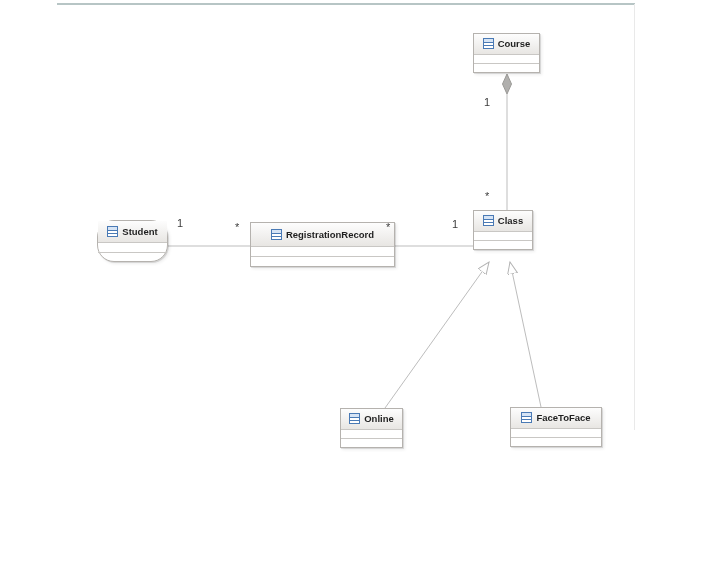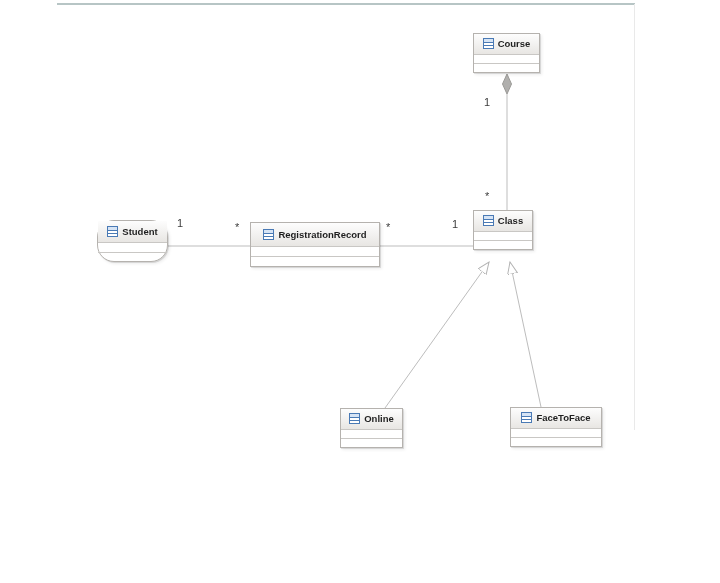--- a/index.html
+++ b/index.html
@@ -109,21 +109,21 @@
 
   <div class="uml-class" style="left:97px;top:220px;width:71px;height:42px;border-radius:17px;">
     <div class="uml-header">
       <span class="uml-icon"></span>
       <span class="uml-name">Student</span>
     </div>
     <div class="uml-compartment"></div>
     <div class="uml-compartment"></div>
   </div>
 
-  <div class="uml-class" style="left:250px;top:222px;width:130px;height:45px;">
+  <div class="uml-class" style="left:250px;top:222px;width:145px;height:45px;">
     <div class="uml-header">
       <span class="uml-icon"></span>
       <span class="uml-name">RegistrationRecord</span>
     </div>
     <div class="uml-compartment"></div>
     <div class="uml-compartment"></div>
   </div>
 
   <div class="uml-class" style="left:340px;top:408px;width:63px;height:40px;">
     <div class="uml-header">

